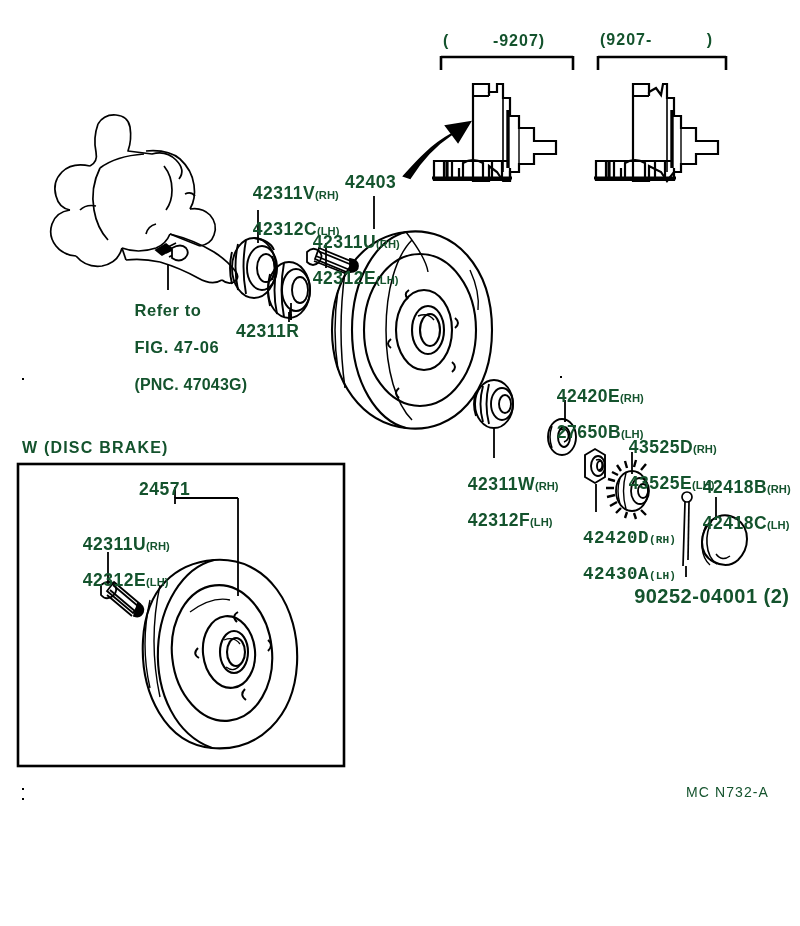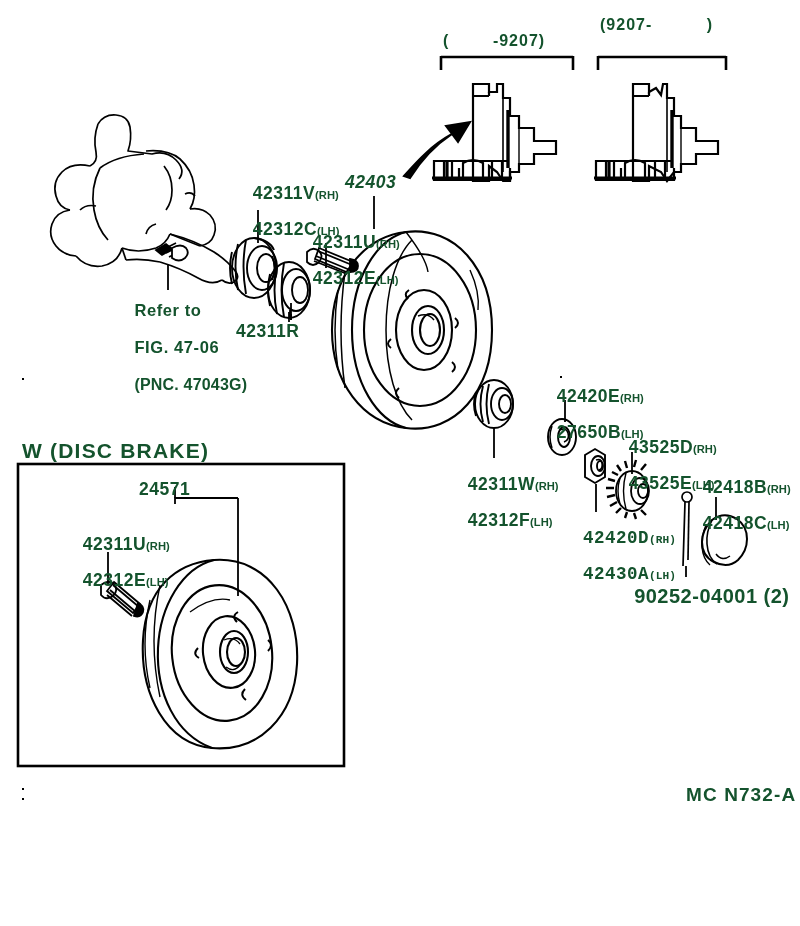--- a/index.html
+++ b/index.html
@@ -36,36 +36,36 @@
     font-weight: bold;
   }
   .pn {
     font-size: 17.5px;
   }
   .hdr {
     font-size: 16px;
     letter-spacing: 1px;
   }
   .inset-title {
-    font-size: 21px;
+    font-size: 16px;
     letter-spacing: 1.2px;
   }
   .refer {
     font-size: 16.5px;
     line-height: 1.12;
     letter-spacing: 0.6px;
   }
   .refer .pnc {
     font-size: 16px;
     letter-spacing: 0.2px;
   }
   .figcode {
-    font-size: 19px;
+    font-size: 14px;
     letter-spacing: 1.1px;
-    font-weight: bold;
+    font-weight: normal;
   }
   .qty {
     font-size: 20px;
   }
   svg { display: block; }
   .ln { stroke: #000; fill: none; }
 </style>
 </head>
 <body>
 
@@ -317,28 +317,28 @@
     <path d="M686 566 L686 577"></path>
 
     <path d="M175 504 L175 497 M175 498 L238 498 M238 498 L238 596"></path>
     <path d="M175 487 L175 498"></path>
 
     <path d="M108 552 L108 584"></path>
   </g>
 </svg>
 
 <div class="lbl hdr" style="left:443px; top:33px;">(        -9207)</div>
-<div class="lbl hdr" style="left:600px; top:17px;">(9207-          )</div>
+<div class="lbl hdr" style="left:600px; top:32px;">(9207-          )</div>
 
 <div class="lbl pn" style="left:242px; top:167px;">
   <span>42311V</span><span class="sub">(RH)</span><br>
   <span>42312C</span><span class="sub">(LH)</span>
 </div>
 
-<div class="lbl pn" style="left:345px; top:174px;font-style:italic;">42403</div>
+<div class="lbl pn" style="left:345px; top:174px;">42403</div>
 
 <div class="lbl pn" style="left:302px; top:216px;">
   <span>42311U</span><span class="sub">(RH)</span><br>
   <span>42312E</span><span class="sub">(LH)</span>
 </div>
 
 <div class="lbl pn" style="left:236px; top:323px;">42311R</div>
 
 <div class="lbl refer" style="left:124px; top:283px;">
   <span>Refer to</span><br>

